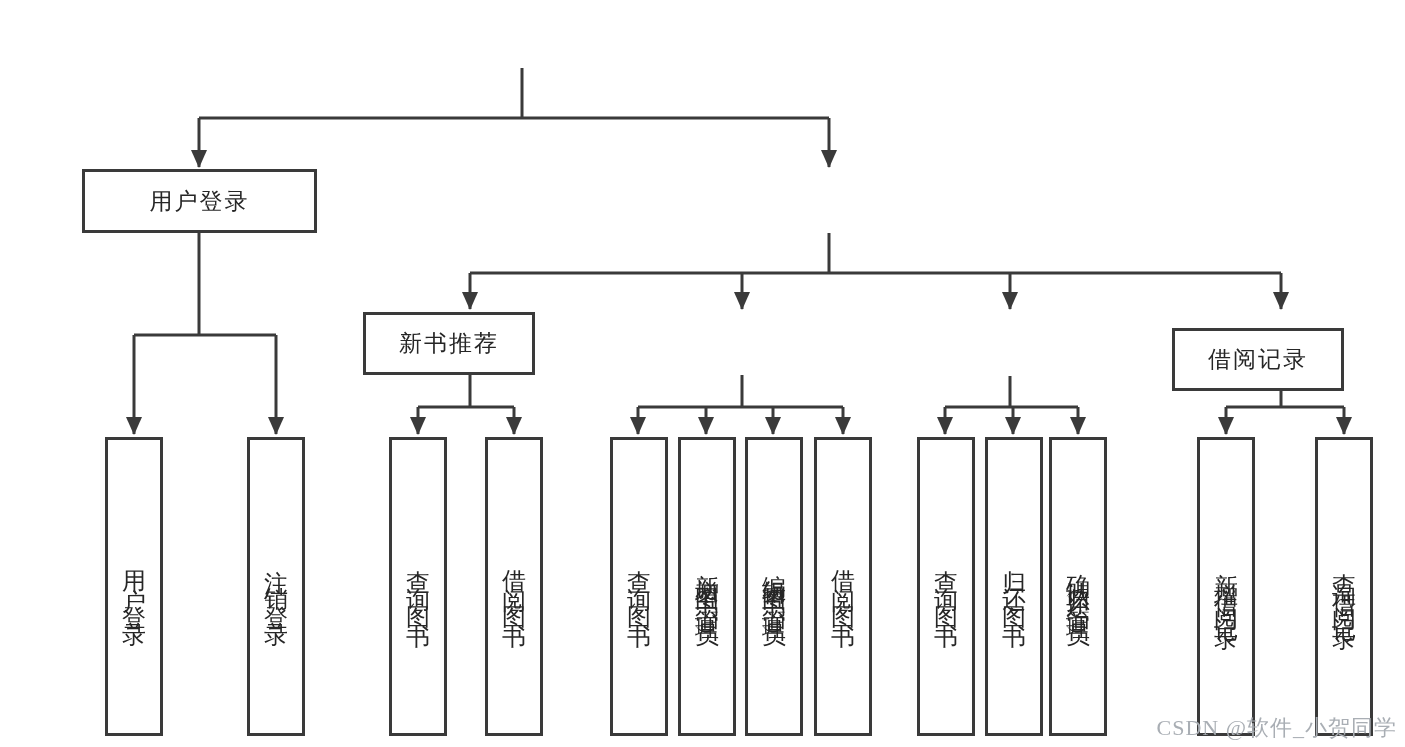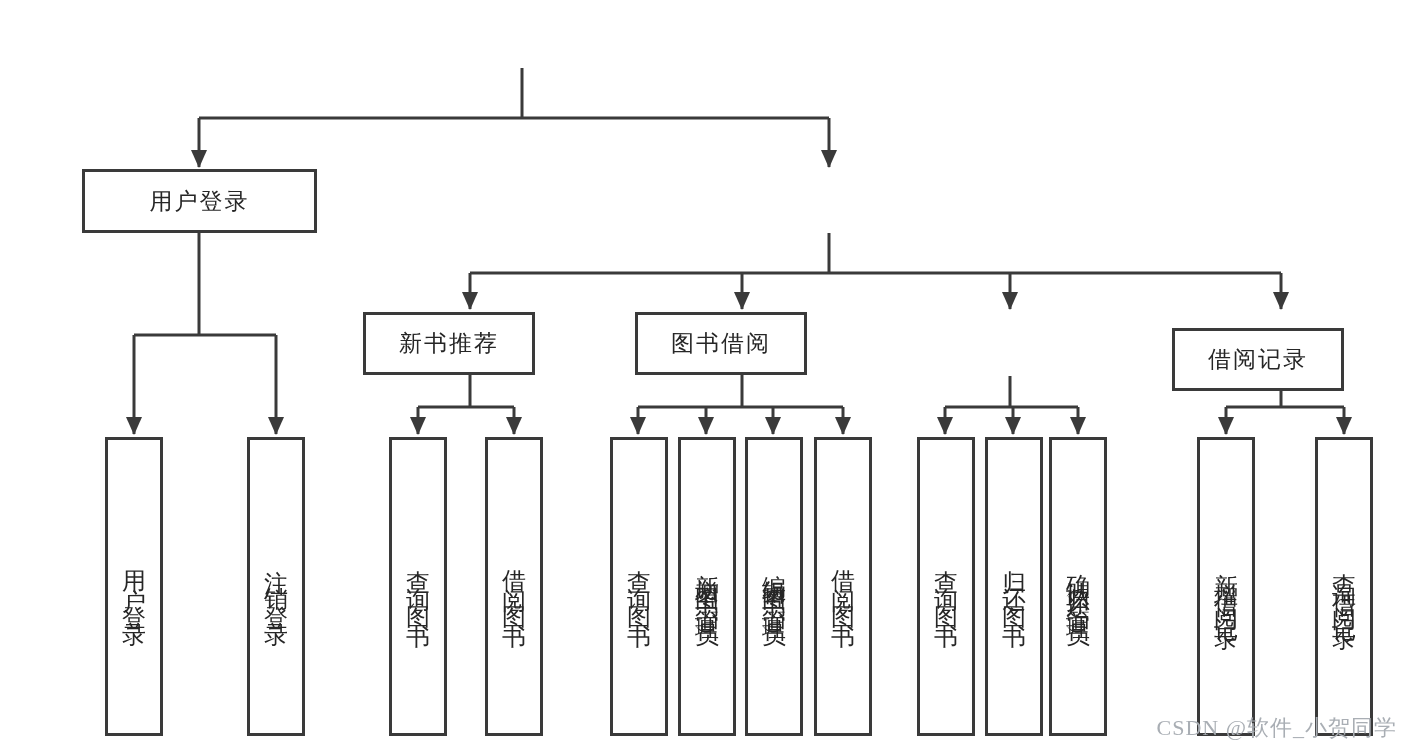--- a/index.html
+++ b/index.html
@@ -141,23 +141,20 @@
   </svg>
 
 
   <div class="node node--h node--lvl2 node--login">
     <span class="label">用户登录</span>
   </div>
 
   <div class="node node--h node--lvl3 node--rec">
     <span class="label">新书推荐</span>
   </div>
-  <div class="node node--h node--lvl3 node--borrow">
-    <span class="label">图书借阅</span>
-  </div>
   <div class="node node--h node--lvl3 node--log">
     <span class="label">借阅记录</span>
   </div>
 
   <div class="leaf leaf--l1">
     <span class="label sp4">用户登录</span>
   </div>
   <div class="leaf leaf--l2">
     <span class="label sp4">注销登录</span>
   </div>

